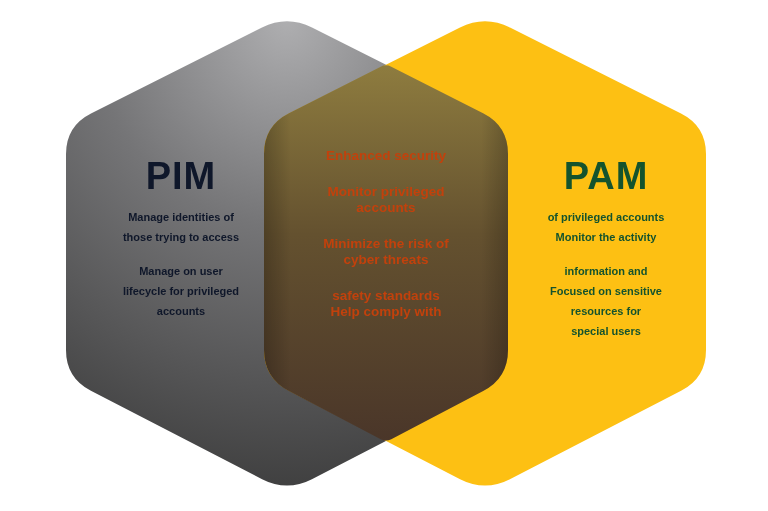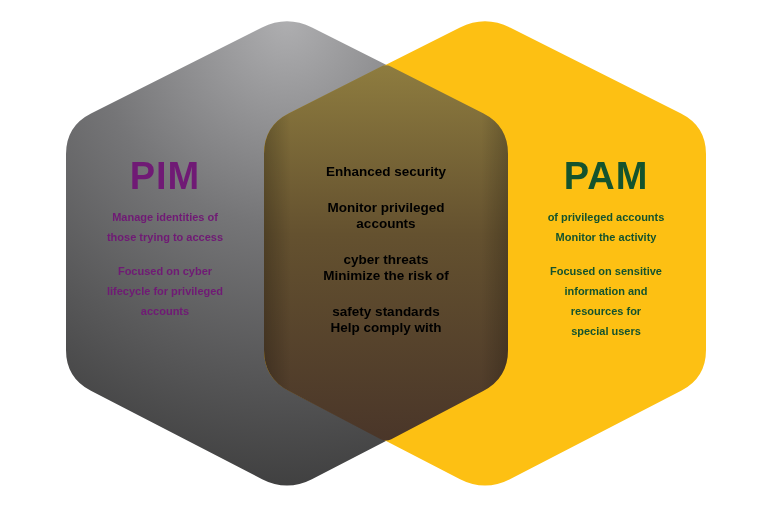--- a/index.html
+++ b/index.html
@@ -9,23 +9,23 @@
     width:768px;height:511px;
     overflow:hidden;
     background:#ffffff;
     font-family:"Liberation Sans","DejaVu Sans",sans-serif;
   }
   .stage svg{position:absolute;left:0;top:0;}
   .col{
     position:absolute;
     text-align:center;
   }
-  .col-left{left:60px;top:154px;width:210px;color:#701a75;}
+  .col-left{left:76px;top:154px;width:210px;color:#0f172a;}
   .col-right{left:506px;top:154px;width:200px;color:#14532d;}
-  .col-mid{left:306px;top:164px;width:160px;color:#000000;}
+  .col-mid{left:306px;top:148px;width:160px;color:#c2410c;}
   .hex-title{
     font-size:38px;
     line-height:44px;
     font-weight:700;
     letter-spacing:1px;
     margin-bottom:9px;
   }
   .para{margin:0 0 14px 0;}
   .para .ln{
     font-size:11px;
@@ -75,51 +75,51 @@
     <path d="M391.3,66.7 L483.1,113.3 Q508,126 508,154 L508,350 Q508,378 483.2,391 L391.3,439.2 Q386,442 380.7,439.2 L288.8,391 Q264,378 264,350 L264,154 Q264,126 288.9,113.3 L380.7,66.7 Q386,64 391.3,66.7 Z" fill="url(#gInset)"></path>
   </svg>
 
   <div class="col col-left">
     <div class="hex-title">PIM</div>
     <div class="para">
       <div class="ln">Manage identities of</div>
       <div class="ln">those trying to access</div>
     </div>
     <div class="para">
-      <div class="ln">Focused on cyber</div>
+      <div class="ln">Manage on user</div>
       <div class="ln">lifecycle for privileged</div>
       <div class="ln">accounts</div>
     </div>
   </div>
 
   <div class="col col-mid">
     <div class="para">
       <div class="ln">Enhanced security</div>
     </div>
     <div class="para">
       <div class="ln">Monitor privileged</div>
       <div class="ln">accounts</div>
     </div>
     <div class="para">
+      <div class="ln">Minimize the risk of</div>
       <div class="ln">cyber threats</div>
-      <div class="ln">Minimize the risk of</div>
     </div>
     <div class="para">
       <div class="ln">safety standards</div>
       <div class="ln">Help comply with</div>
     </div>
   </div>
 
   <div class="col col-right">
     <div class="hex-title">PAM</div>
     <div class="para">
       <div class="ln">of privileged accounts</div>
       <div class="ln">Monitor the activity</div>
     </div>
     <div class="para">
+      <div class="ln">information and</div>
       <div class="ln">Focused on sensitive</div>
-      <div class="ln">information and</div>
       <div class="ln">resources for</div>
       <div class="ln">special users</div>
     </div>
   </div>
 
 </div>
 
 </body></html>

